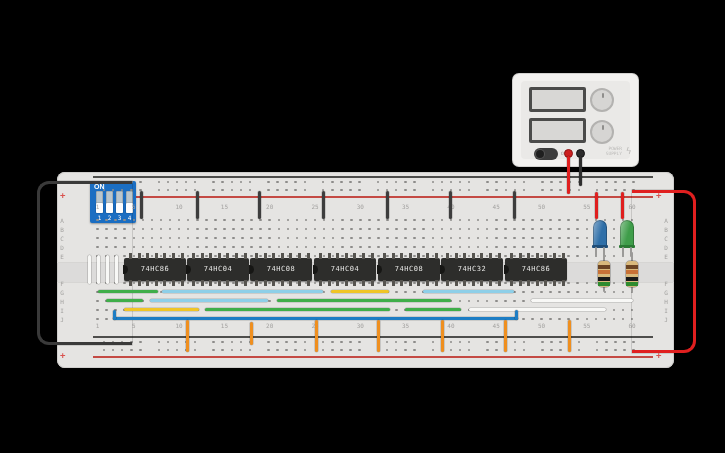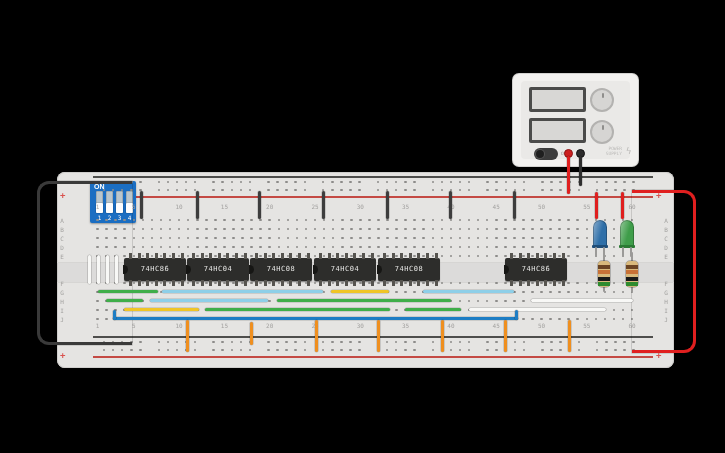--- a/index.html
+++ b/index.html
@@ -1088,20 +1088,38 @@
       <div class="pin" style="left: 30.8px; top: 22px;"></div>
       <div class="pin" style="left: 39.4px; top: -5px;"></div>
       <div class="pin" style="left: 39.4px; top: 22px;"></div>
       <div class="pin" style="left: 48px; top: -5px;"></div>
       <div class="pin" style="left: 48px; top: 22px;"></div>
       <div class="pin" style="left: 56.6px; top: -5px;"></div>
       <div class="pin" style="left: 56.6px; top: 22px;"></div>
       <div class="notch"></div>
       <div class="iclabel">74HC08</div>
     </div>
+    <div class="ic" style="left: 441px; width: 62px;">
+      <div class="pin" style="left: 5px; top: -5px;"></div>
+      <div class="pin" style="left: 5px; top: 22px;"></div>
+      <div class="pin" style="left: 13.6px; top: -5px;"></div>
+      <div class="pin" style="left: 13.6px; top: 22px;"></div>
+      <div class="pin" style="left: 22.2px; top: -5px;"></div>
+      <div class="pin" style="left: 22.2px; top: 22px;"></div>
+      <div class="pin" style="left: 30.8px; top: -5px;"></div>
+      <div class="pin" style="left: 30.8px; top: 22px;"></div>
+      <div class="pin" style="left: 39.4px; top: -5px;"></div>
+      <div class="pin" style="left: 39.4px; top: 22px;"></div>
+      <div class="pin" style="left: 48px; top: -5px;"></div>
+      <div class="pin" style="left: 48px; top: 22px;"></div>
+      <div class="pin" style="left: 56.6px; top: -5px;"></div>
+      <div class="pin" style="left: 56.6px; top: 22px;"></div>
+      <div class="notch"></div>
+      <div class="iclabel">74HC32</div>
+    </div>
     <div class="ic" style="left: 505px; width: 62px;">
       <div class="pin" style="left: 5px; top: -5px;"></div>
       <div class="pin" style="left: 5px; top: 22px;"></div>
       <div class="pin" style="left: 13.6px; top: -5px;"></div>
       <div class="pin" style="left: 13.6px; top: 22px;"></div>
       <div class="pin" style="left: 22.2px; top: -5px;"></div>
       <div class="pin" style="left: 22.2px; top: 22px;"></div>
       <div class="pin" style="left: 30.8px; top: -5px;"></div>
       <div class="pin" style="left: 30.8px; top: 22px;"></div>
       <div class="pin" style="left: 39.4px; top: -5px;"></div>

